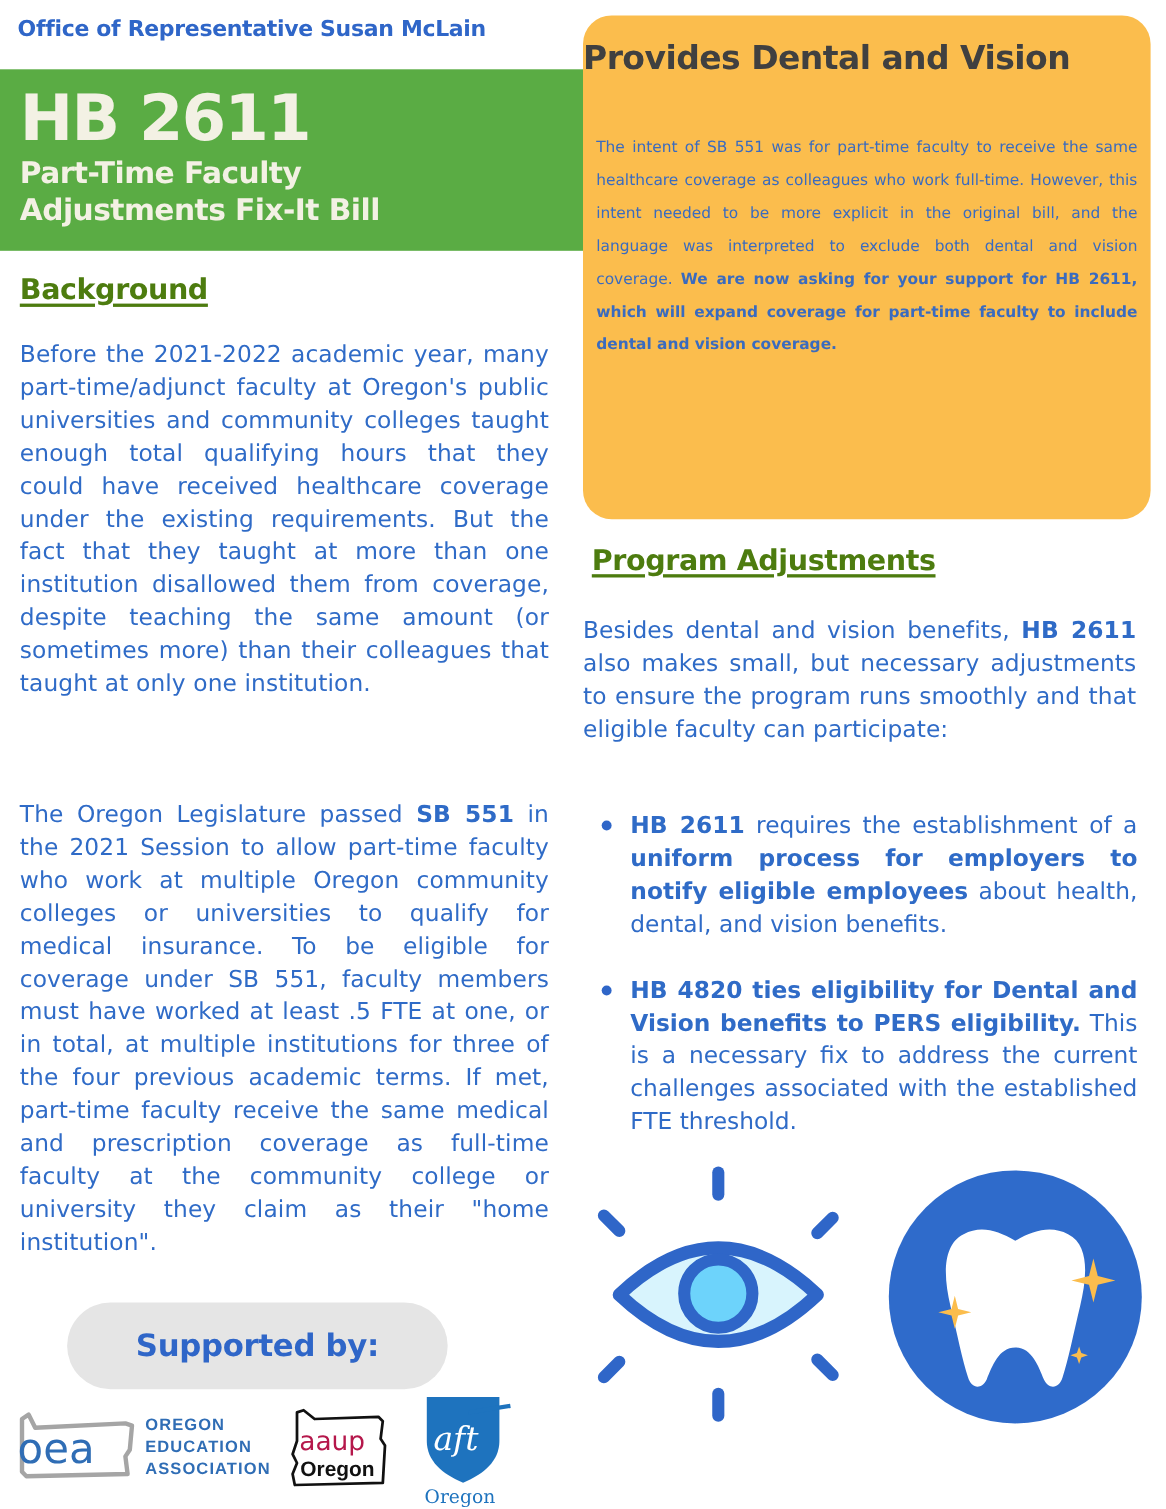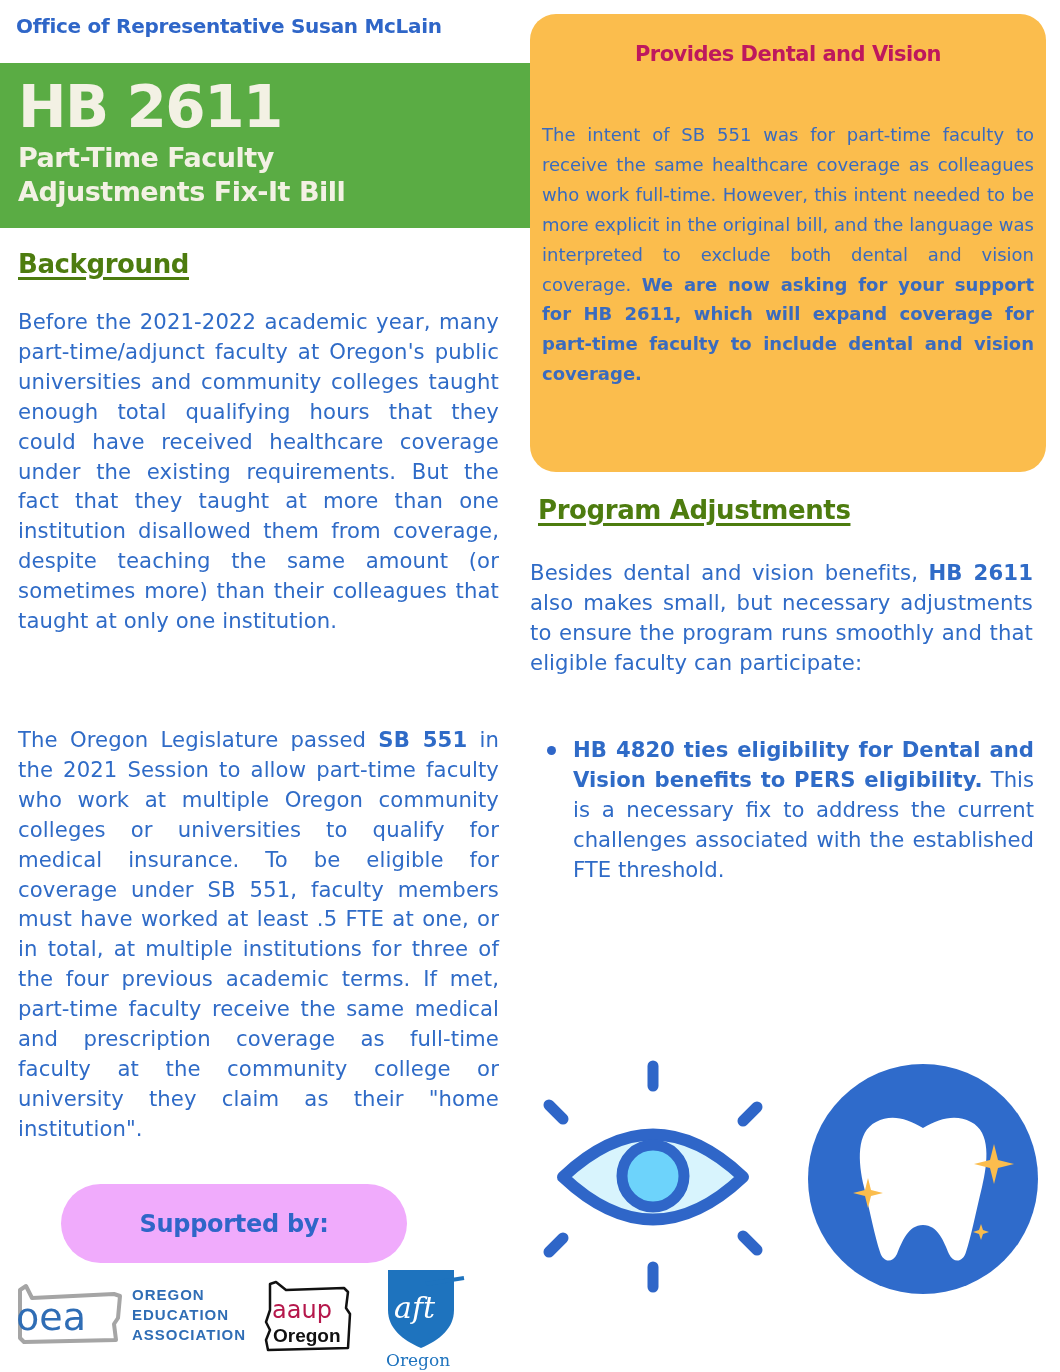--- a/index.html
+++ b/index.html
@@ -11,28 +11,28 @@
   .banner { position: absolute; left: 0; top: 63px; width: 530px; height: 165px; background: #5aac44; }
   .banner .bill { position: absolute; left: 18px; top: 12px; font-size: 58px; font-weight: bold; color: #f3f1e4; letter-spacing: -1.5px; line-height: 64px; }
   .banner .sub { position: absolute; left: 18px; top: 78px; font-size: 27px; font-weight: bold; color: #f3f1e4; line-height: 34px; letter-spacing: -0.5px; }
 
   .h-section { position: absolute; font-weight: bold; font-size: 26px; color: #4d7c0f; text-decoration: underline; text-underline-offset: 4px; text-decoration-thickness: 3px; letter-spacing: -0.4px; white-space: nowrap; text-align: center; }
 
   .para { position: absolute; font-size: 21.2px; line-height: 29.9px; color: #2f6bc7; text-align: justify; text-align-last: left; letter-spacing: 0.1px; }
   .para b { font-weight: bold; }
 
   .yellow-box { position: absolute; left: 530px; top: 14px; width: 516px; height: 458px; background: #fbbd4d; border-radius: 26px; }
-  .yellow-box .ytitle { position: absolute; left: 0; top: 24px; width: 100%; text-align: center; font-weight: bold; font-size: 21px; line-height: 32px; color: #be185d; letter-spacing: -0.5px; }
-  .yellow-box .ybody { position: absolute; left: 12px; top: 106px; width: 492px; font-size: 18px; line-height: 29.9px; color: #3a6bbf; text-align: justify; text-align-last: left; }
+  .yellow-box .ytitle { position: absolute; left: 0; top: 24px; width: 100%; font-weight: bold; font-size: 30px; line-height: 32px; color: #404040; letter-spacing: -0.5px; }
+  .yellow-box .ybody { position: absolute; left: 12px; top: 106px; width: 492px; font-size: 14px; line-height: 29.9px; color: #3a6bbf; text-align: justify; text-align-last: left; }
 
   .bullets { position: absolute; left: 540px; top: 735px; width: 494px; list-style: none; }
   .bullets li { position: relative; padding-left: 33px; font-size: 21.2px; line-height: 29.9px; color: #2f6bc7; text-align: justify; text-align-last: left; margin-bottom: 30px; }
   .bullets li .dot { position: absolute; left: 7px; top: 11px; width: 9px; height: 9px; border-radius: 50%; background: #2f66c8; }
 
-  .supported { position: absolute; left: 61px; top: 1184px; width: 346px; height: 79px; border-radius: 40px; background: #f0abfc; display: flex; align-items: center; justify-content: center; font-weight: bold; font-size: 24px; color: #2f66c8; letter-spacing: -0.3px; }
+  .supported { position: absolute; left: 61px; top: 1184px; width: 346px; height: 79px; border-radius: 40px; background: #e5e5e5; display: flex; align-items: center; justify-content: center; font-weight: bold; font-size: 28px; color: #2f66c8; letter-spacing: -0.3px; }
 
   .logos { position: absolute; left: 0; top: 1264px; width: 520px; height: 108px; }
   .logo { position: absolute; }
 
   .icon-eye { position: absolute; left: 533px; top: 1052px; width: 240px; height: 242px; }
   .icon-tooth { position: absolute; left: 806px; top: 1062px; width: 234px; height: 234px; }
 </style>
 </head>
 <body>
 
@@ -57,20 +57,24 @@
     <div>Provides Dental and Vision</div>
   </div>
   <p class="ybody"><span>The intent of SB 551 was for part-time faculty to receive the same healthcare coverage as colleagues who work full-time. However, this intent needed to be more explicit in the original bill, and the language was interpreted to exclude both dental and vision coverage. </span><b>We are now asking for your support for HB 2611, which will expand coverage for part-time faculty to include dental and vision coverage.</b></p>
 </div>
 
 <div class="h-section" style="left:538px; top:495px;">Program Adjustments</div>
 
 <p class="para" style="left:530px; top:558px; width:503px;"><span>Besides dental and vision benefits, </span><b>HB 2611</b><span> also makes small, but necessary adjustments to ensure the program runs smoothly and that eligible faculty can participate:</span></p>
 
 <ul class="bullets">
+  <li>
+    <span class="dot"></span>
+    <b>HB 2611</b><span> requires the establishment of a </span><b>uniform process for employers to notify eligible employees</b><span> about health, dental, and vision benefits.</span>
+  </li>
   <li>
     <span class="dot"></span>
     <b>HB 4820 ties eligibility for Dental and Vision benefits to PERS eligibility.</b><span> This is a necessary fix to address the current challenges associated with the established FTE threshold.</span>
   </li>
 </ul>
 
 <svg class="icon-eye" viewBox="0 0 240 242">
   <g stroke="#2f66c8" stroke-width="11" stroke-linecap="round" fill="none">
     <line x1="120" y1="14" x2="120" y2="34"></line>
     <line x1="120" y1="215" x2="120" y2="235"></line>

